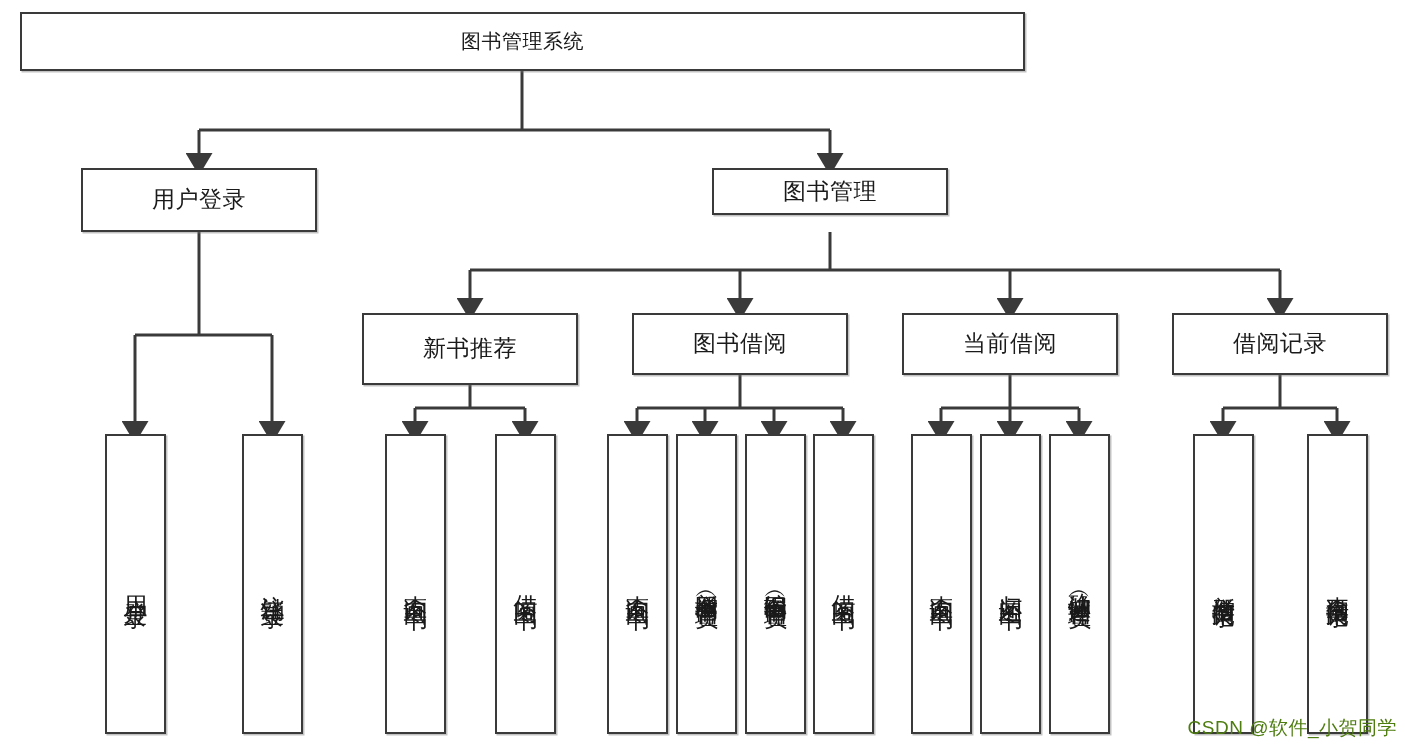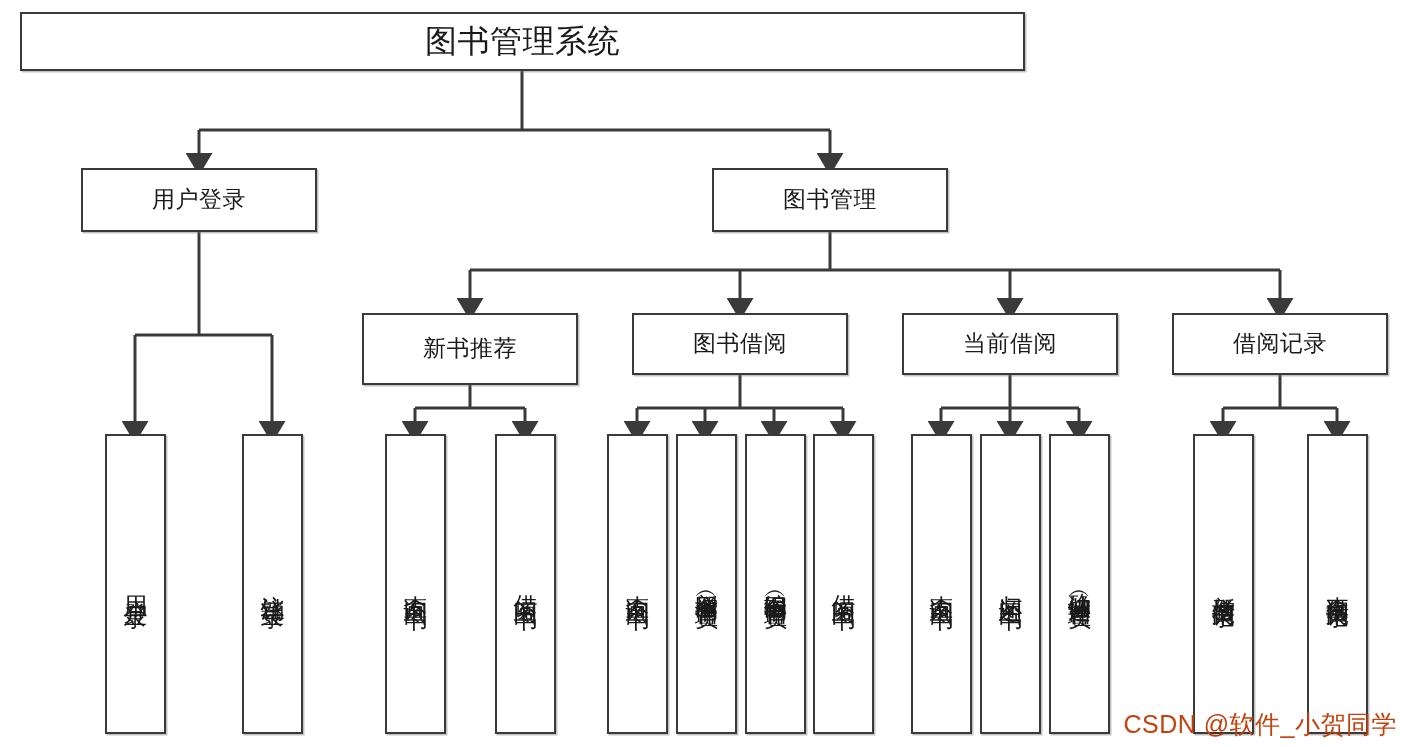--- a/index.html
+++ b/index.html
@@ -41,21 +41,21 @@
     text-align: center;
     line-height: 1.18;
     letter-spacing: 0.5px;
   }
   
   .node.horiz .lbl {
     font-size: 23px;
     white-space: nowrap;
   }
   .node.root .lbl {
-    font-size: 32px;
+    font-size: 20px;
   }
   
   .node.vert {
     align-items: center;
     justify-content: center;
     padding: 4px 0;
   }
   .node.vert .lbl {
     writing-mode: vertical-rl;
     text-orientation: upright;
@@ -66,22 +66,22 @@
     max-height: 100%;
   }
   .node.vert.tall .lbl {
     font-size: 23px;
     letter-spacing: 2px;
   }
   .watermark {
     position: absolute;
     right: 8px;
     bottom: 6px;
-    font-size: 25px;
-    color: #c2410c;
+    font-size: 19px;
+    color: #4d7c0f;
     white-space: nowrap;
     letter-spacing: 0.5px;
   }
 </style>
 </head>
 <body>
 
 <div id="canvas">
 
   <svg class="wires" viewBox="0 0 1405 747" xmlns="http://www.w3.org/2000/svg">
@@ -134,21 +134,21 @@
     </g>
   </svg>
 
   <div class="node horiz root" style="left:20px; top:12px; width:1005px; height:59px;">
     <span class="lbl">图书管理系统</span>
   </div>
 
   <div class="node horiz" style="left:81px; top:168px; width:236px; height:64px;">
     <span class="lbl">用户登录</span>
   </div>
-  <div class="node horiz" style="left:712px; top:168px; width:236px; height:64px;">
+  <div class="node horiz" style="left:712px; top:168px; width:236px; height:47px;">
     <span class="lbl">图书管理</span>
   </div>
 
   <div class="node horiz" style="left:362px; top:313px; width:216px; height:72px;">
     <span class="lbl">新书推荐</span>
   </div>
   <div class="node horiz" style="left:902px; top:313px; width:216px; height:62px;">
     <span class="lbl">当前借阅</span>
   </div>
   <div class="node horiz" style="left:632px; top:313px; width:216px; height:62px;">

